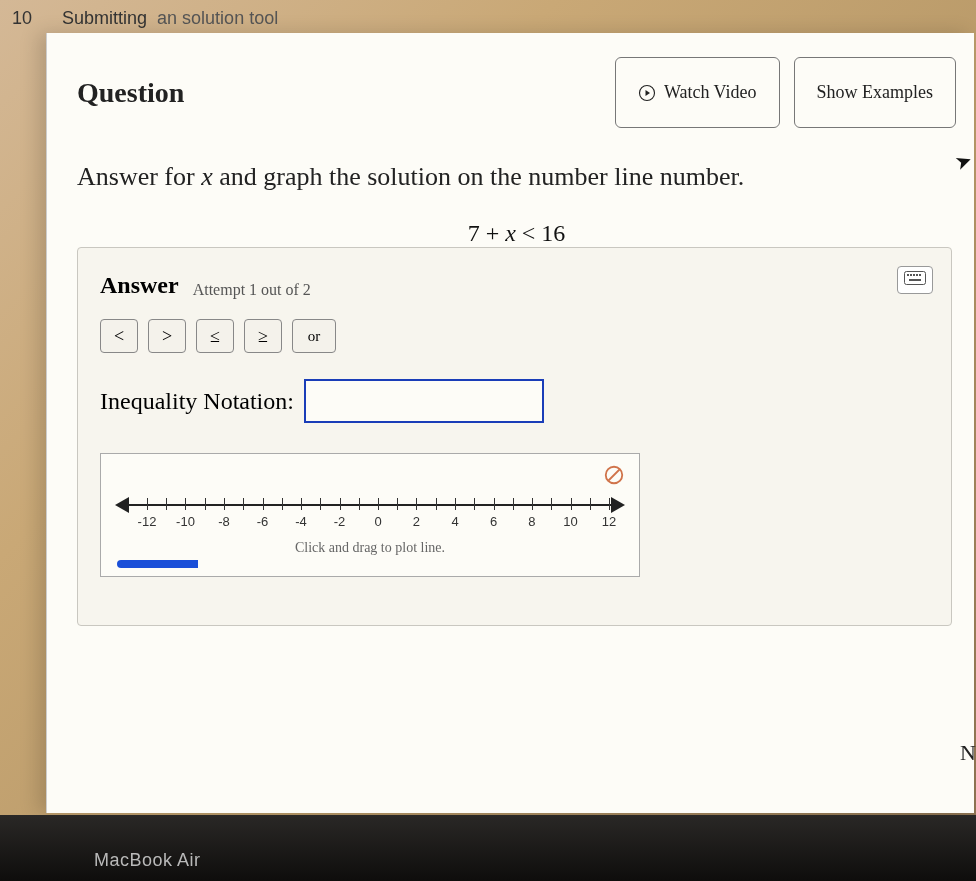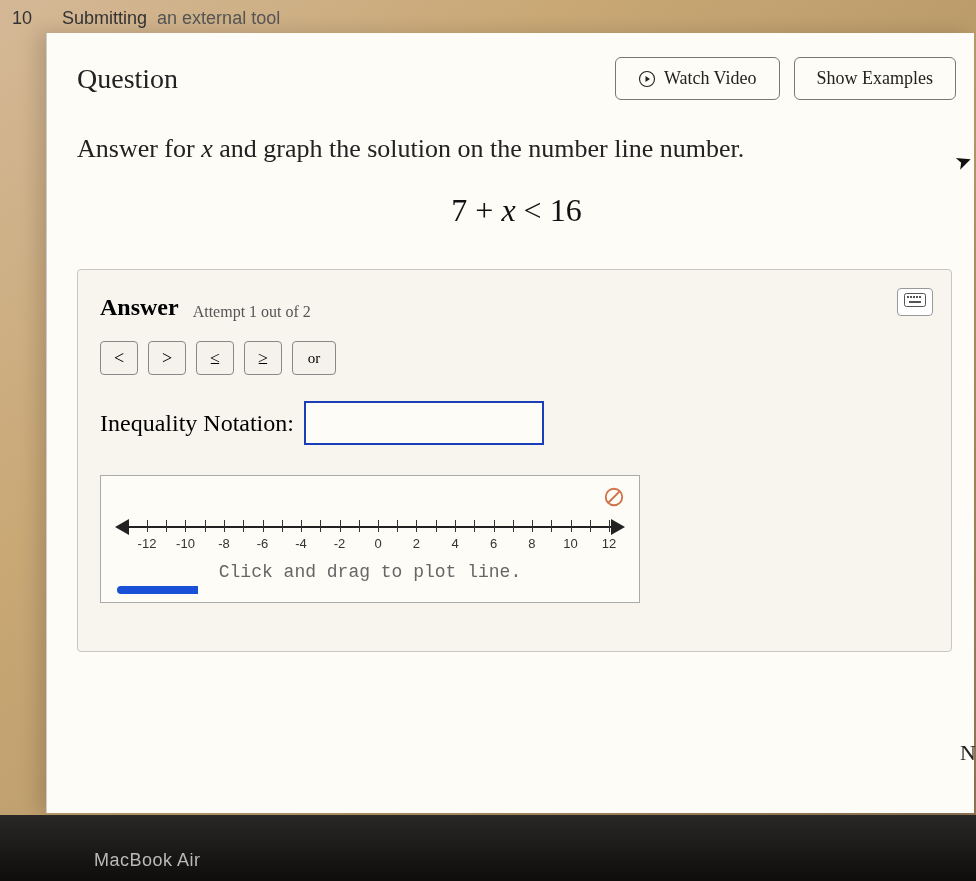--- a/index.html
+++ b/index.html
@@ -31,51 +31,50 @@
     box-shadow: -8px 0 18px rgba(0,0,0,0.15);
   }
   .paper-top {
     display: flex;
     align-items: center;
     gap: 14px;
     margin-bottom: 34px;
   }
   .q-head {
     font-size: 28px;
-    font-weight: 400;
+    font-weight: 700;
     color: #222;
     flex: 1;
     font-family: Georgia, serif;
   }
   .btn-outline {
     border: 1px solid #777;
     border-radius: 6px;
-    padding: 10px 22px;
+    padding: 24px 22px;
     font-size: 18px;
     color: #222;
     background: transparent;
     font-family: Georgia, serif;
     display: flex;
     align-items: center;
     gap: 8px;
     cursor: pointer;
   }
   .play-svg { width: 18px; height: 18px; }
   .prompt {
     font-size: 26px;
     color: #222;
     margin: 0 0 28px 0;
     font-family: Georgia, serif;
   }
   .math-x { font-style: italic; font-family: Georgia, serif; }
   .equation {
     text-align: center;
-    font-size: 32px;
-    font-family: Georgia, serif;
-    margin-bottom: 40px;
+    font-size: 24px;
+    font-family: Georgia, serif;
     color: #111;
   }
   .answer-panel {
     border: 1px solid #c9c7c0;
     border-radius: 4px;
     padding: 24px 22px 48px 22px;
     background: #f7f5ee;
     position: relative;
     margin-right: 4px;
   }
@@ -151,22 +150,22 @@
   .nl-arrow-left { left: -2px; border-right: 14px solid #222; }
   .nl-arrow-right { right: -2px; border-left: 14px solid #222; }
   .nl-ticks { position: absolute; top: 4px; left: 30px; right: 14px; height: 40px; }
   .nl-tick { position:absolute; top:0; width:1px; height:12px; background:#333; }
   .nl-ticklabel {
     position:absolute; top:16px; font-size:13px; color:#333;
     transform: translateX(-50%);
     font-family: Helvetica, Arial, sans-serif;
   }
   .nl-hint {
-    text-align:center; font-size:18px; color:#666;
-    font-family: Liberation Mono, monospace; margin-top: 2px;
+    text-align:center; font-size:14px; color:#666;
+    font-family: Liberation Serif, serif; margin-top: 2px;
   }
   .nl-scroll {
     height: 8px;
     background: linear-gradient(to right, #1a4fd8 0 16%, transparent 16%);
     border-radius: 4px;
     margin-top: 4px;
   }
   .cursor-ptr {
     position: absolute;
     right: 2px; top: 116px;
@@ -190,21 +189,21 @@
     font-size:22px; color:#222;
     font-family: Georgia, serif;
   }
 </style>
 </head>
 <body>
 
 <div class="header-row">
   <span class="q-num">10</span>
   <span class="submitting">Submitting</span>
-  <span class="tool-label">an external tool</span>
+  <span class="tool-label">an solution tool</span>
 </div>
 
 <div class="paper">
 
   <div class="paper-top">
     <div class="q-head">Question</div>
     <button class="btn-outline">
       <svg class="play-svg" viewBox="0 0 24 24">
         <circle cx="12" cy="12" r="10" fill="none" stroke="#222" stroke-width="1.5"></circle>
         <polygon points="10,8 16,12 10,16" fill="#222"></polygon>

